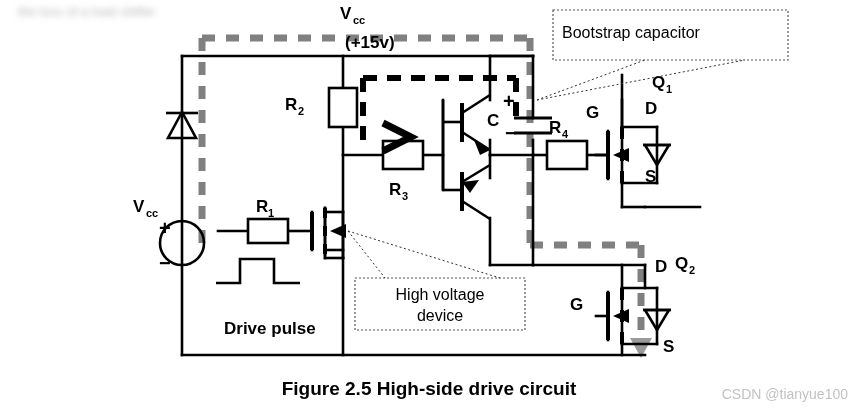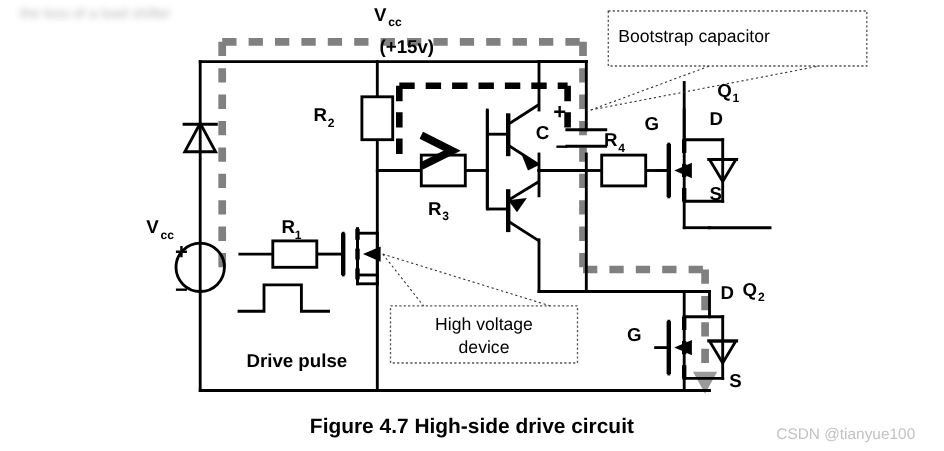--- a/index.html
+++ b/index.html
@@ -44,21 +44,21 @@
     width: 858px;
     text-align: center;
     font-family: "Liberation Sans", sans-serif;
     font-size: 19px;
     font-weight: bold;
     color: #000000;
     letter-spacing: 0px;
   }
   .watermark {
     position: absolute;
-    right: 26px;
+    right: 10px;
     top: 386px;
     font-family: "Liberation Sans", sans-serif;
     font-size: 14px;
     color: #c2c2c2;
     white-space: nowrap;
     user-select: none;
   }
   svg text {
     font-family: "Liberation Sans", sans-serif;
   }
@@ -351,17 +351,17 @@
       <text x="689" y="274" class="lbl-sub">2</text>
     </g>
     <text x="570" y="310" class="lbl-bold">G</text>
     <text x="655" y="272" class="lbl-bold">D</text>
     <text x="663" y="352" class="lbl-bold">S</text>
 
     <text x="224" y="334" class="lbl-bold">Drive pulse</text>
 
   </svg>
 
-  <div class="caption">Figure 4.7 High-side drive circuit</div>
+  <div class="caption">Figure 2.5 High-side drive circuit</div>
 
   <div class="watermark">CSDN @tianyue100</div>
 
 </div>
 
 </body></html>

